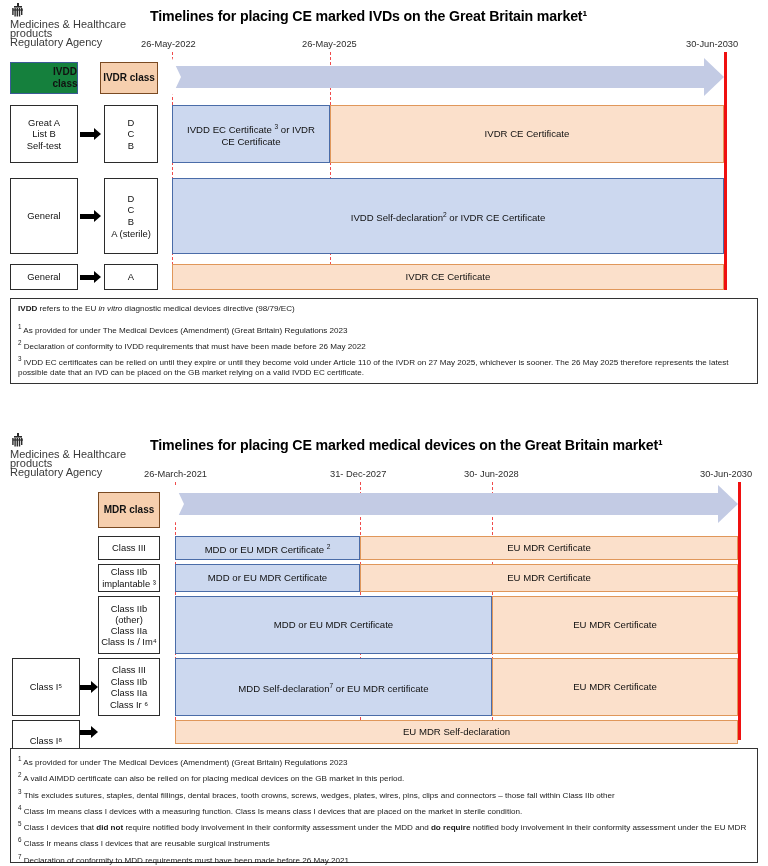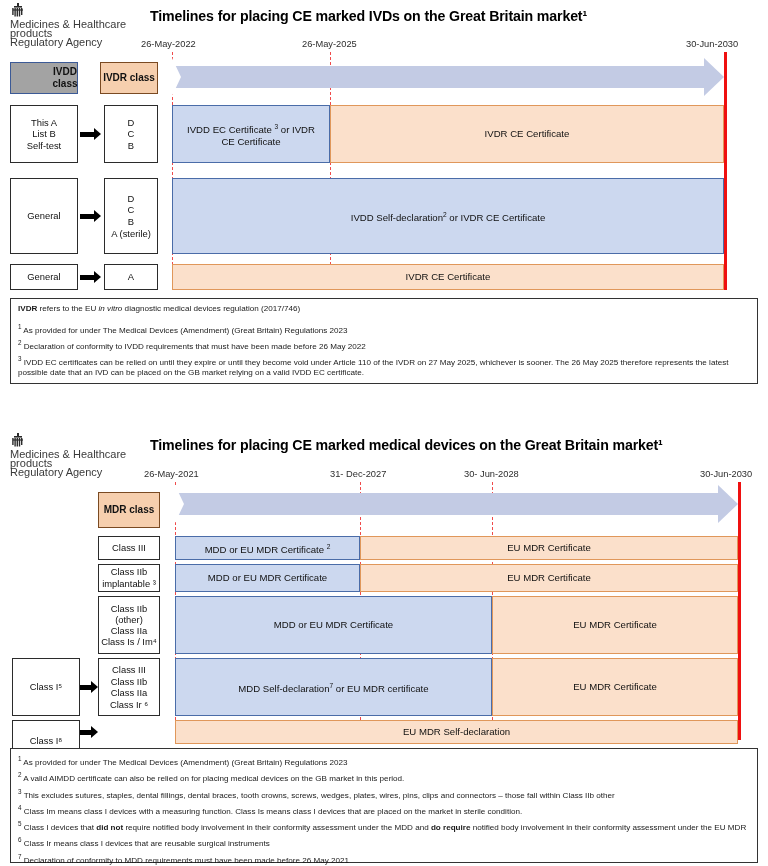--- a/index.html
+++ b/index.html
@@ -48,21 +48,21 @@
     border-top:19px solid transparent; border-bottom:19px solid transparent;
     border-left:9px solid #ffffff;
   }
 
   
   .cbox {
     position:absolute; border:1.4px solid #2b2b2b; background:#fff;
     display:flex; align-items:center; justify-content:center; text-align:center;
     font-size:9.4px; line-height:11.6px; color:#111; padding:1px 2px;
   }
-  .cbox.key-blue   { background:#a3a3a3; border-color:#3c5a96; font-weight:bold; font-size:10px;padding-left:44px; }
+  .cbox.key-blue   { background:#15803d; border-color:#3c5a96; font-weight:bold; font-size:10px;padding-left:44px; }
   .cbox.key-orange { background:#f6cfae; border-color:#7a4a22; font-weight:bold; font-size:10px; }
 
   
   .barrow { position:absolute; height:12px; }
   .barrow .bshaft { position:absolute; left:0; top:3.5px; height:5px; background:#000; }
   .barrow .bhead {
     position:absolute; top:0; width:0; height:0;
     border-top:6px solid transparent; border-bottom:6px solid transparent;
     border-left:7px solid #000;
   }
@@ -127,21 +127,21 @@
 
   <div class="arrowband" style="left:172px; top:58px; width:552px;">
     <div class="shaft" style="width:532px;"></div>
     <div class="head" style="left:532px;"></div>
     <div class="notch"></div>
   </div>
 
   <div class="cbox key-blue" style="left:10px;  top:62px; width:68px;  height:32px;">IVDD class</div>
   <div class="cbox key-orange" style="left:100px; top:62px; width:58px;  height:32px;">IVDR class</div>
 
-  <div class="cbox" style="left:10px;  top:105px; width:68px; height:58px; white-space:pre-line;">This A
+  <div class="cbox" style="left:10px;  top:105px; width:68px; height:58px; white-space:pre-line;">Great A
 List B
 Self-test</div>
   <div class="barrow" style="left:80px; top:128px; width:22px;">
     <div class="bshaft" style="width:14px;"></div>
       <div class="bhead" style="left:14px;"></div>
   </div>
   <div class="cbox" style="left:104px; top:105px; width:54px; height:58px; white-space:pre-line;">D
 C
 B</div>
   <div class="bar blue" style="left:172px; top:105px; width:158px; height:58px;">
@@ -165,21 +165,21 @@
   <div class="cbox" style="left:10px;  top:264px; width:68px; height:26px;">General</div>
   <div class="barrow" style="left:80px; top:271px; width:22px;">
     <div class="bshaft" style="width:14px;"></div>
       <div class="bhead" style="left:14px;"></div>
   </div>
   <div class="cbox" style="left:104px; top:264px; width:54px; height:26px;">A</div>
   <div class="bar orange" style="left:172px; top:264px; width:552px; height:26px;">IVDR CE Certificate</div>
 
   <div class="notes" style="left:10px; top:298px; width:748px; height:86px;">
     <p class="defline">
-      <b>IVDR</b><span> refers to the EU </span><i>in vitro</i><span> diagnostic medical devices regulation (2017/746)</span>
+      <b>IVDD</b><span> refers to the EU </span><i>in vitro</i><span> diagnostic medical devices directive (98/79/EC)</span>
     </p>
     <div class="gap"></div>
     <p class="fnline"><sup>1</sup> <span>As provided for under The Medical Devices (Amendment) (Great Britain) Regulations 2023</span></p>
     <p class="fnline"><sup>2</sup> <span>Declaration of conformity to IVDD requirements that must have been made before 26 May 2022</span></p>
     <p class="fnline"><sup>3</sup> <span>IVDD EC certificates can be relied on until they expire or until they become void under Article 110 of the IVDR on 27 May 2025, whichever is sooner. The 26 May 2025 therefore represents the latest possible date that an IVD can be placed on the GB market relying on a valid IVDD EC certificate.</span></p>
   </div>
 </section>
 
 <section class="panel" id="panel-md">
 
@@ -199,21 +199,21 @@
       </svg>
     </div>
     <div class="brand-txt">
       <div>Medicines &amp; Healthcare products</div>
       <div>Regulatory Agency</div>
     </div>
   </div>
 
   <div class="chart-title">Timelines for placing CE marked medical devices on the Great Britain market¹</div>
 
-  <div class="datelabel" style="left:144px; top:39px;">26-May-2021</div>
+  <div class="datelabel" style="left:144px; top:39px;">26-March-2021</div>
   <div class="datelabel" style="left:330px; top:39px;">31- Dec-2027</div>
   <div class="datelabel" style="left:464px; top:39px;">30- Jun-2028</div>
   <div class="datelabel" style="left:700px; top:39px;">30-Jun-2030</div>
 
   <div class="dashline" style="left:175px; top:52px; height:258px;"></div>
   <div class="dashline" style="left:360px; top:52px; height:258px;"></div>
   <div class="dashline" style="left:492px; top:52px; height:258px;"></div>
   <div class="endline" style="left:738px; top:52px; height:258px;"></div>
 
   <div class="arrowband" style="left:175px; top:55px; width:563px;">

